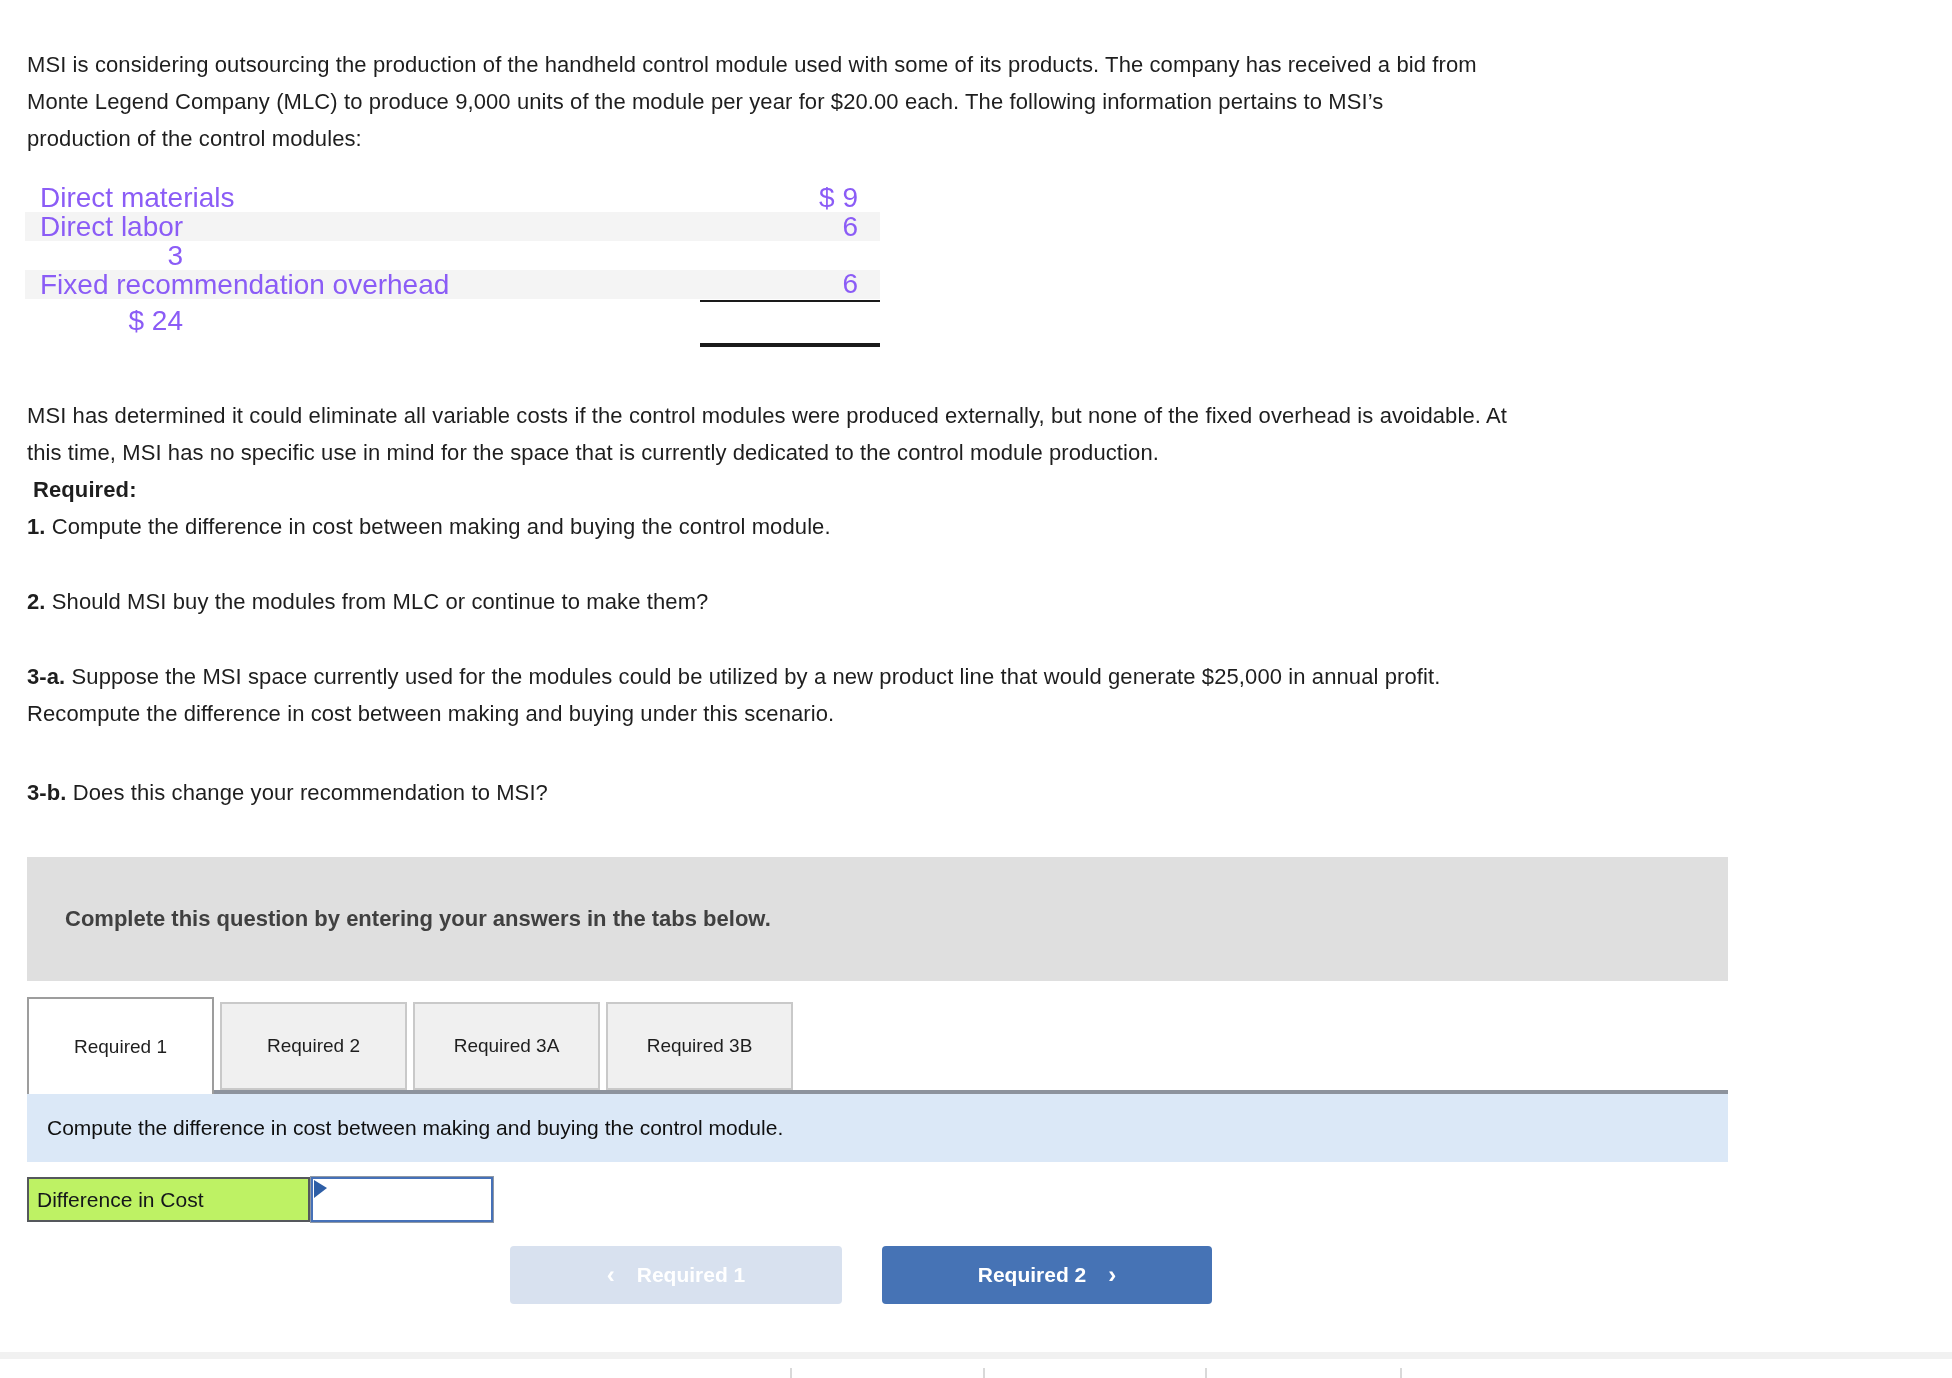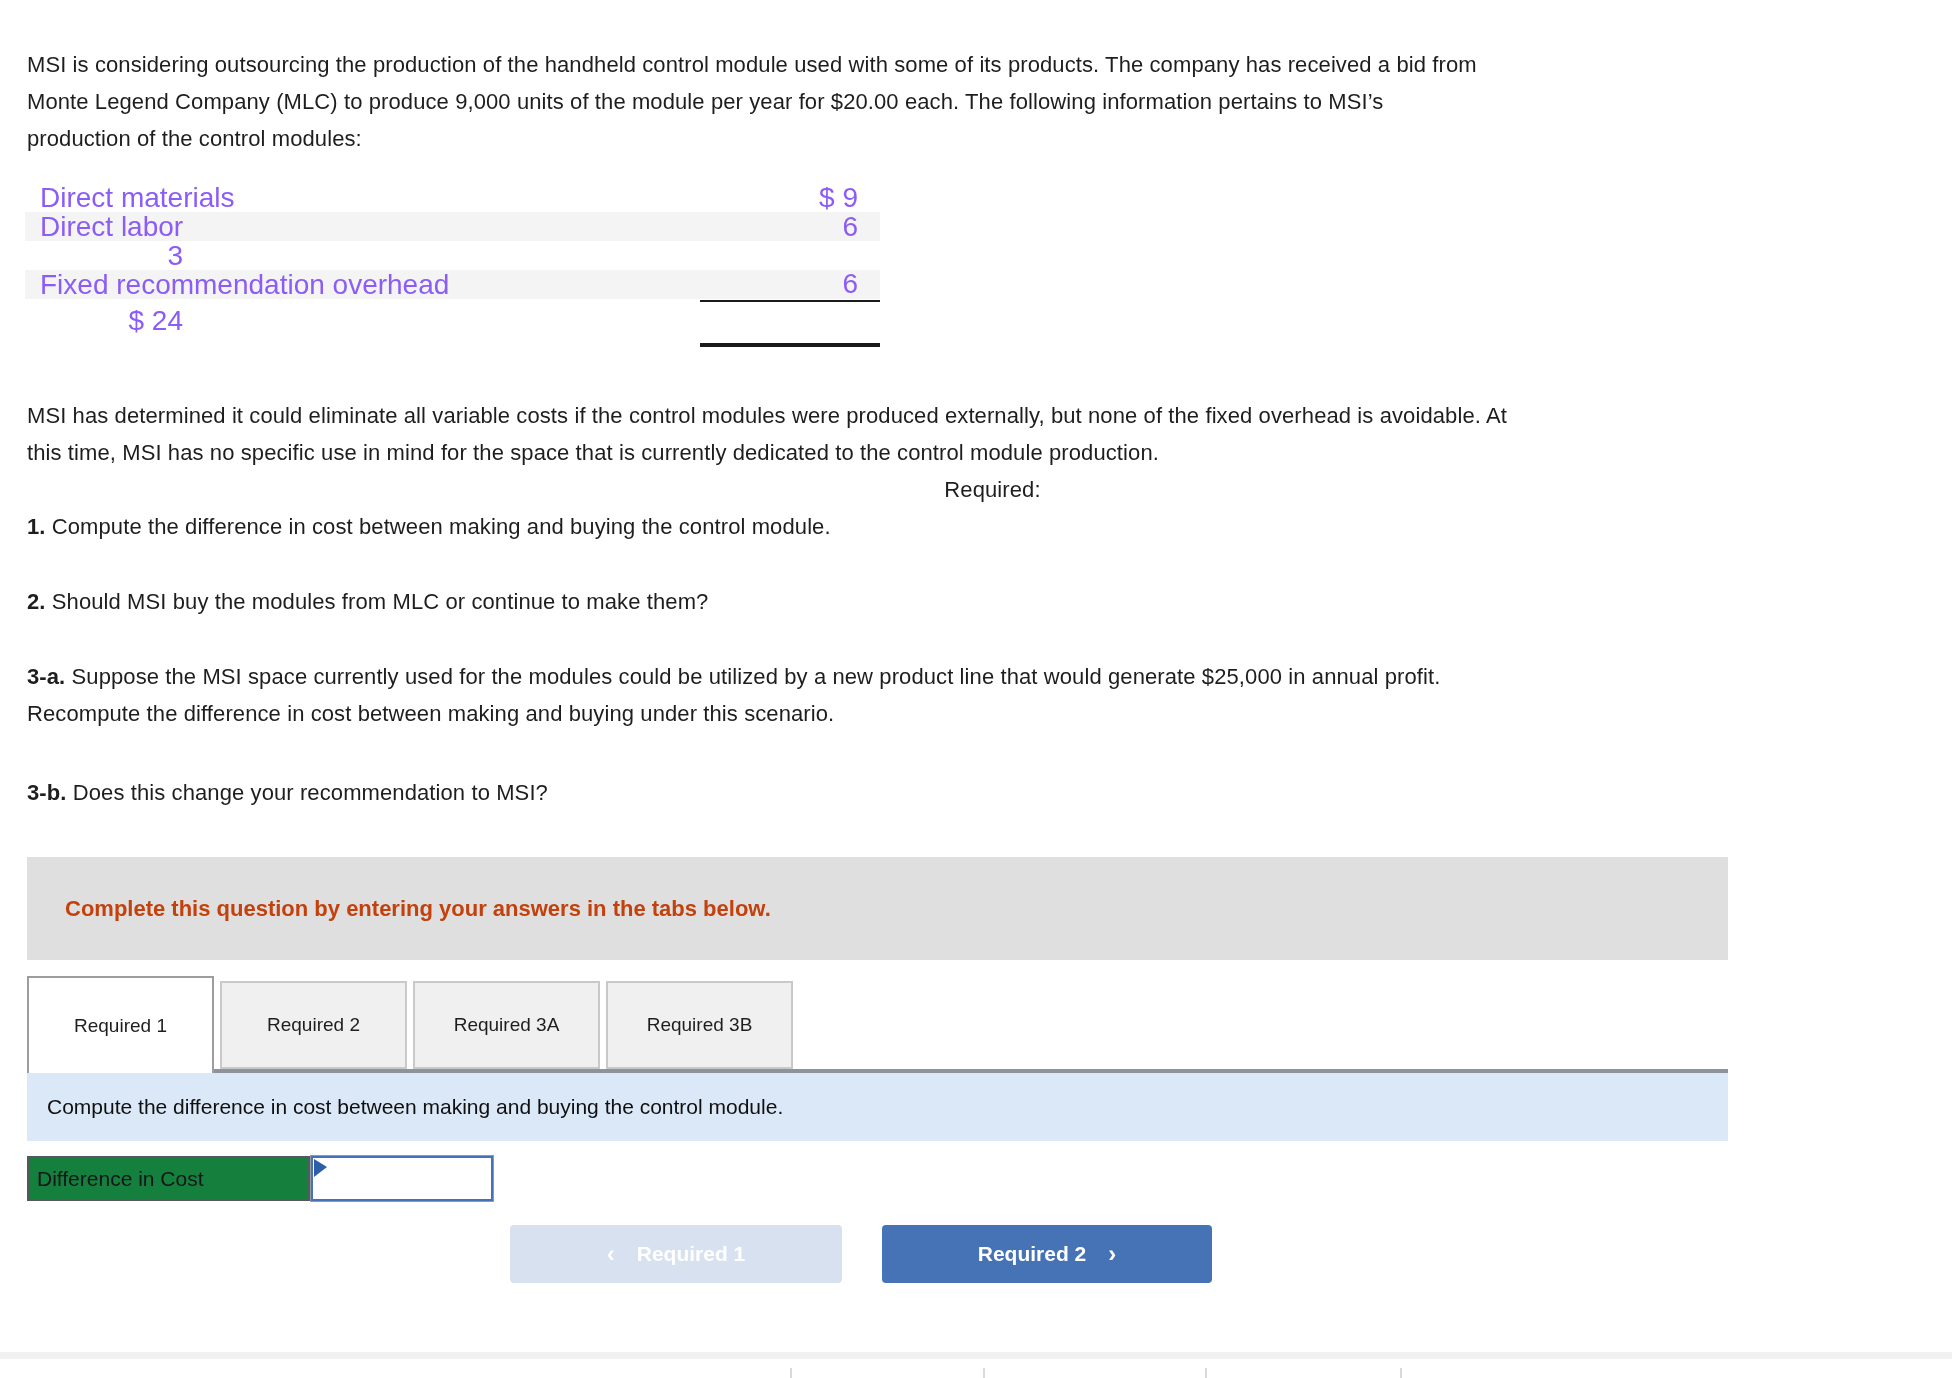--- a/index.html
+++ b/index.html
@@ -18,48 +18,48 @@
   .crow { display:flex; align-items:center; height:29px; }
   .crow.shade { background:#f4f4f4; }
   .clabel { flex:1; padding-left:15px; white-space:nowrap; }
   .camount { width:180px; text-align:right; padding-right:22px; white-space:pre; }
   .camount.rule-below { border-bottom:2px solid #1a1a1a; }
   .crow.total { height:34px; margin-top:5px; }
   .double-rule { width:180px; height:4px; margin:5px 0 0 auto;
     border-top:2px solid #1a1a1a; border-bottom:2px solid #1a1a1a; }
 
   .body2 { margin:50px 0 0 27px; width:1480px; }
-  .required-label { margin-left:33px; font-weight:normal;text-align:center; }
+  .required-label { margin-left:33px; font-weight:bold; }
   .qline { margin-left:27px; }
   .qline .num { font-weight:bold; }
   .q2 { margin-top:38px; }
   .q3a { margin-top:38px; width:1500px; }
   .q3b { margin-top:42px; }
 
   
-  .banner { margin:46px 0 0 27px; width:1701px; height:103px; background:#dfdfdf;
+  .banner { margin:46px 0 0 27px; width:1701px; height:124px; background:#dfdfdf;
     display:flex; align-items:center; padding-left:38px;
-    font-weight:bold; font-size:22px; color:#c2410c; }
+    font-weight:bold; font-size:22px; color:#404040; }
 
   
   .tabs { margin:16px 0 0 27px; display:flex; align-items:flex-end;
     position:relative; z-index:2; }
   .tab { width:187px; height:88px; margin-right:6px; background:#f0f0f0;
     border:2px solid #c9c9c9; display:flex; align-items:center; justify-content:center;
     font-size:19px; color:#1e1e1e; cursor:pointer; }
   .tab.active { background:#ffffff; border-color:#9d9d9d; border-bottom:none;
     height:97px; margin-bottom:-4px; }
 
   .panel-instruction { position:relative; z-index:1; margin-left:27px; width:1701px;
     height:72px; border-top:4px solid #8d939d; background:#dbe8f7;
     display:flex; align-items:center; padding-left:20px; font-size:21px; color:#101010; }
 
   
   .answer-row { margin:15px 0 0 27px; display:flex; }
-  .answer-label { width:283px; height:45px; background:#15803d; border:2px solid #55585c;
+  .answer-label { width:283px; height:45px; background:#bef264; border:2px solid #55585c;
     display:flex; align-items:center; padding-left:8px; font-size:21px; color:#14161a; }
   .answer-input { position:relative; width:182px; height:45px; margin-left:1px;
     background:#fff; border:2px solid #4671b8; box-shadow:0 0 0 1px #9099a5; }
   .flag { position:absolute; top:1px; left:1px; width:0; height:0;
     border-top:8px solid transparent; border-bottom:10px solid transparent;
     border-left:13px solid #2e5ea6; margin-top:0; }
 
   
   .nav { display:flex; margin-top:24px; }
   .btn { height:58px; border-radius:4px; display:flex; align-items:center;

